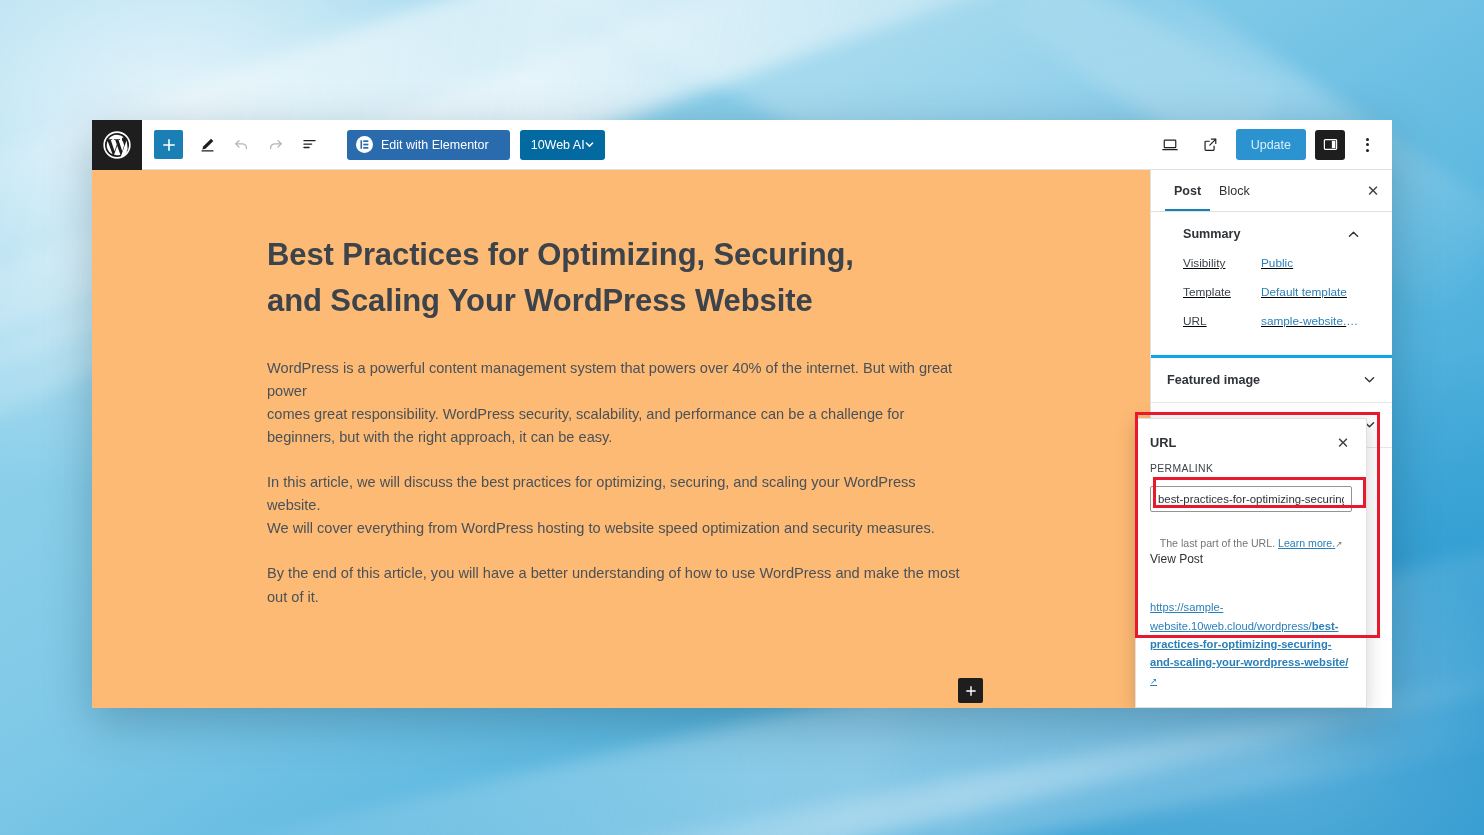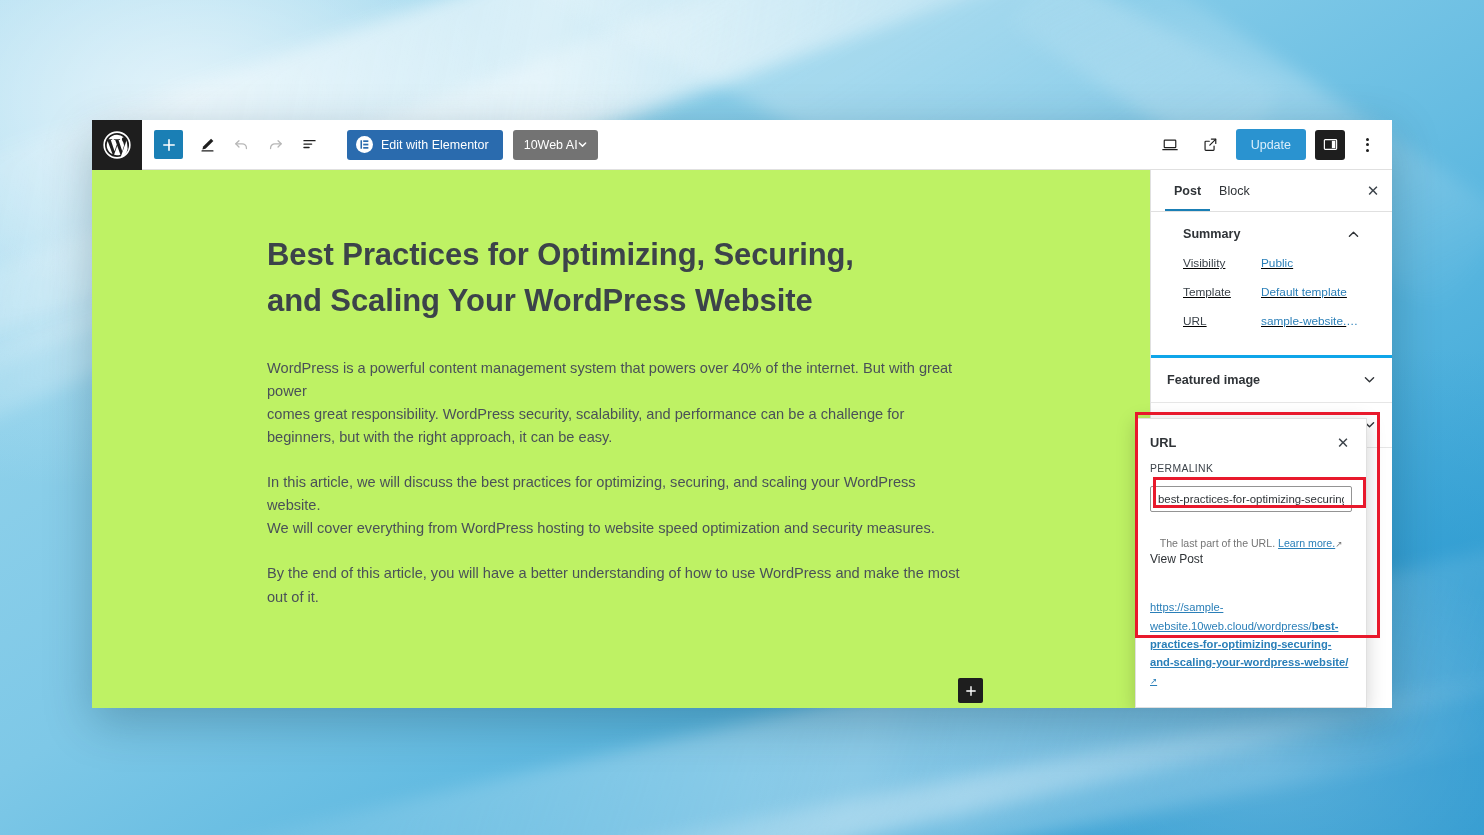--- a/index.html
+++ b/index.html
@@ -94,36 +94,36 @@
 
   .tb-buttons { display: flex; align-items: center; gap: 10px; margin-left: 22px; }
 
   #elementor-button {
     height: 30px;
     background: #2a6bae;
     color: #fff;
     border-radius: 3px;
     display: flex; align-items: center;
     gap: 8px;
-    padding: 0 14px 0 9px;
+    padding: 0 21px 0 9px;
     font-size: 12.5px;
     cursor: pointer;
     white-space: nowrap;
   }
   #elementor-button .e-mark {
     width: 17px; height: 17px; border-radius: 50%;
     background: #fff;
     display: flex; align-items: center; justify-content: center;
     flex: 0 0 17px;
   }
   #elementor-button .e-mark svg { width: 11px; height: 11px; }
 
   #tenweb-button {
     height: 30px;
-    background: #737373;
+    background: #0369a1;
     color: #fff;
     border-radius: 3px;
     display: flex; align-items: center;
     gap: 0;
     padding: 0 11px;
     font-size: 12.5px;
     cursor: pointer;
     white-space: nowrap;
   }
   #tenweb-button .caret { width: 9px; height: 9px; display: block; }
@@ -159,21 +159,21 @@
     cursor: pointer;
   }
   .kebab { display: flex; flex-direction: column; gap: 2.5px; align-items: center; }
   .kebab i { width: 3px; height: 3px; background: #1e1e1e; border-radius: 50%; display: block; }
 
   
   #editor-body { flex: 1; display: flex; min-height: 0; }
 
   #canvas-area {
     flex: 1;
-    background: #bef264;
+    background: #fdba74;
     position: relative;
     overflow: hidden;
   }
   #post-content {
     padding: 62px 70px 0 175px;
     max-width: 100%;
   }
   #post-title {
     font-size: 31px;
     line-height: 1.47;

